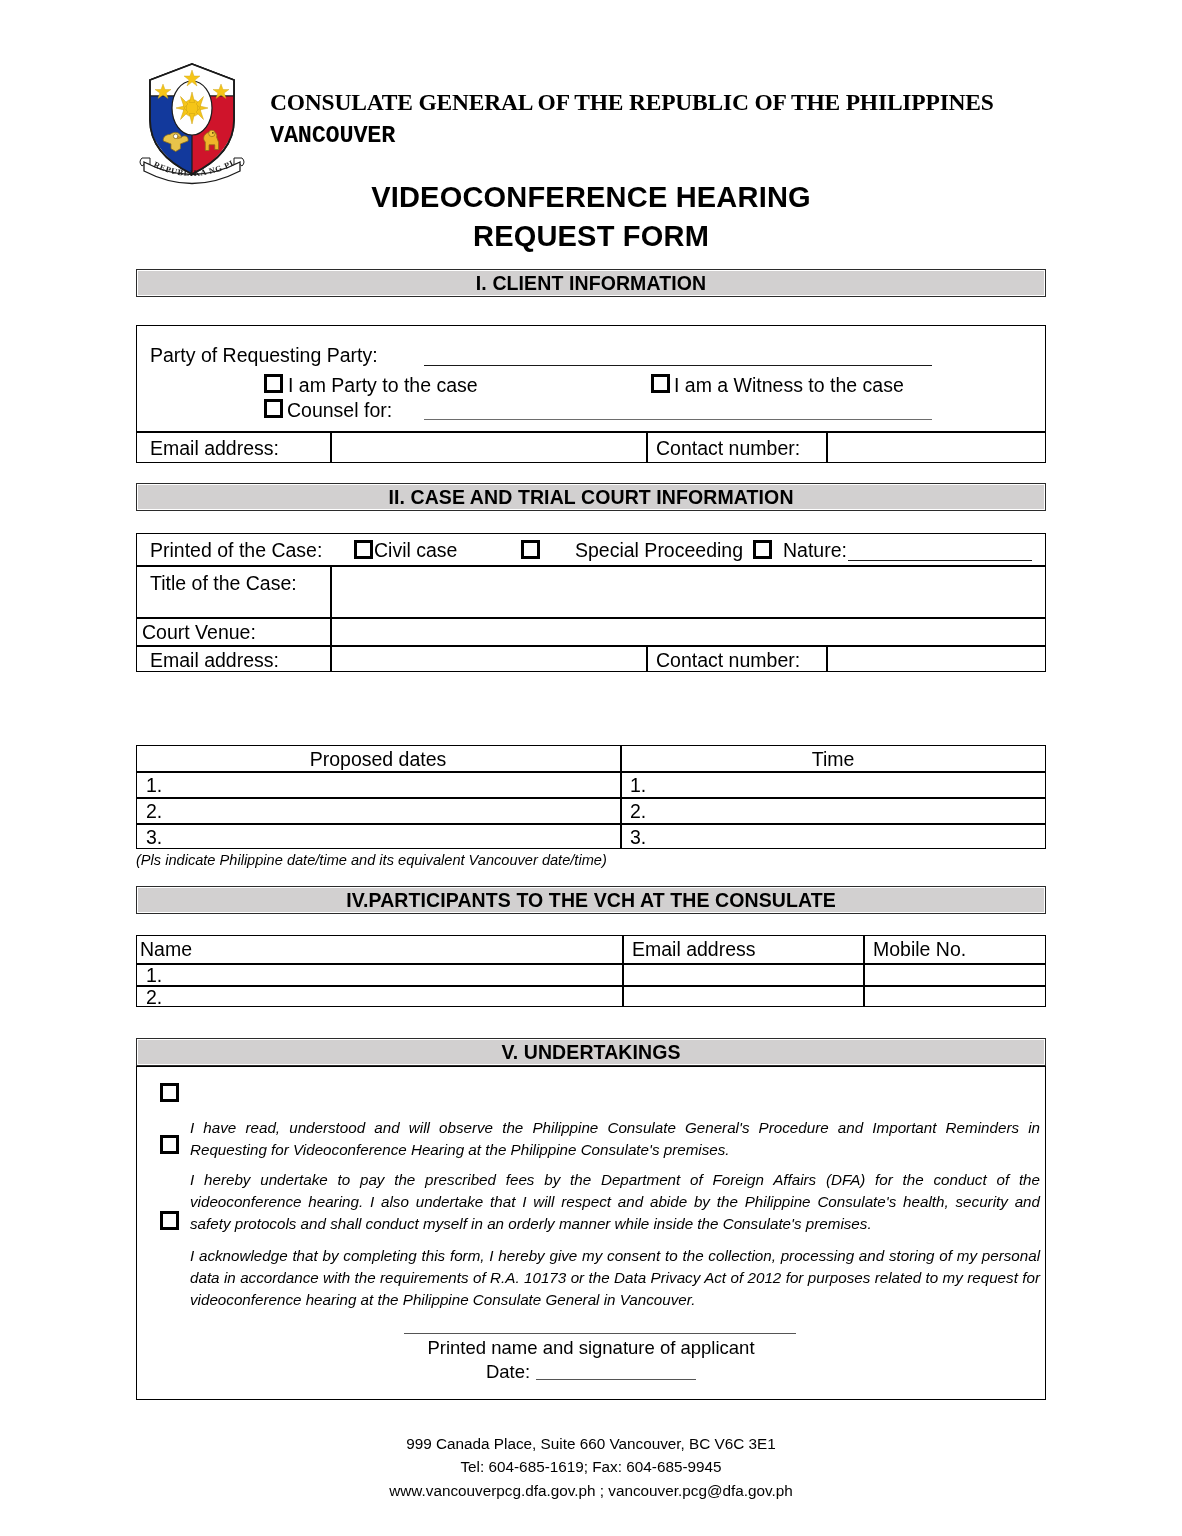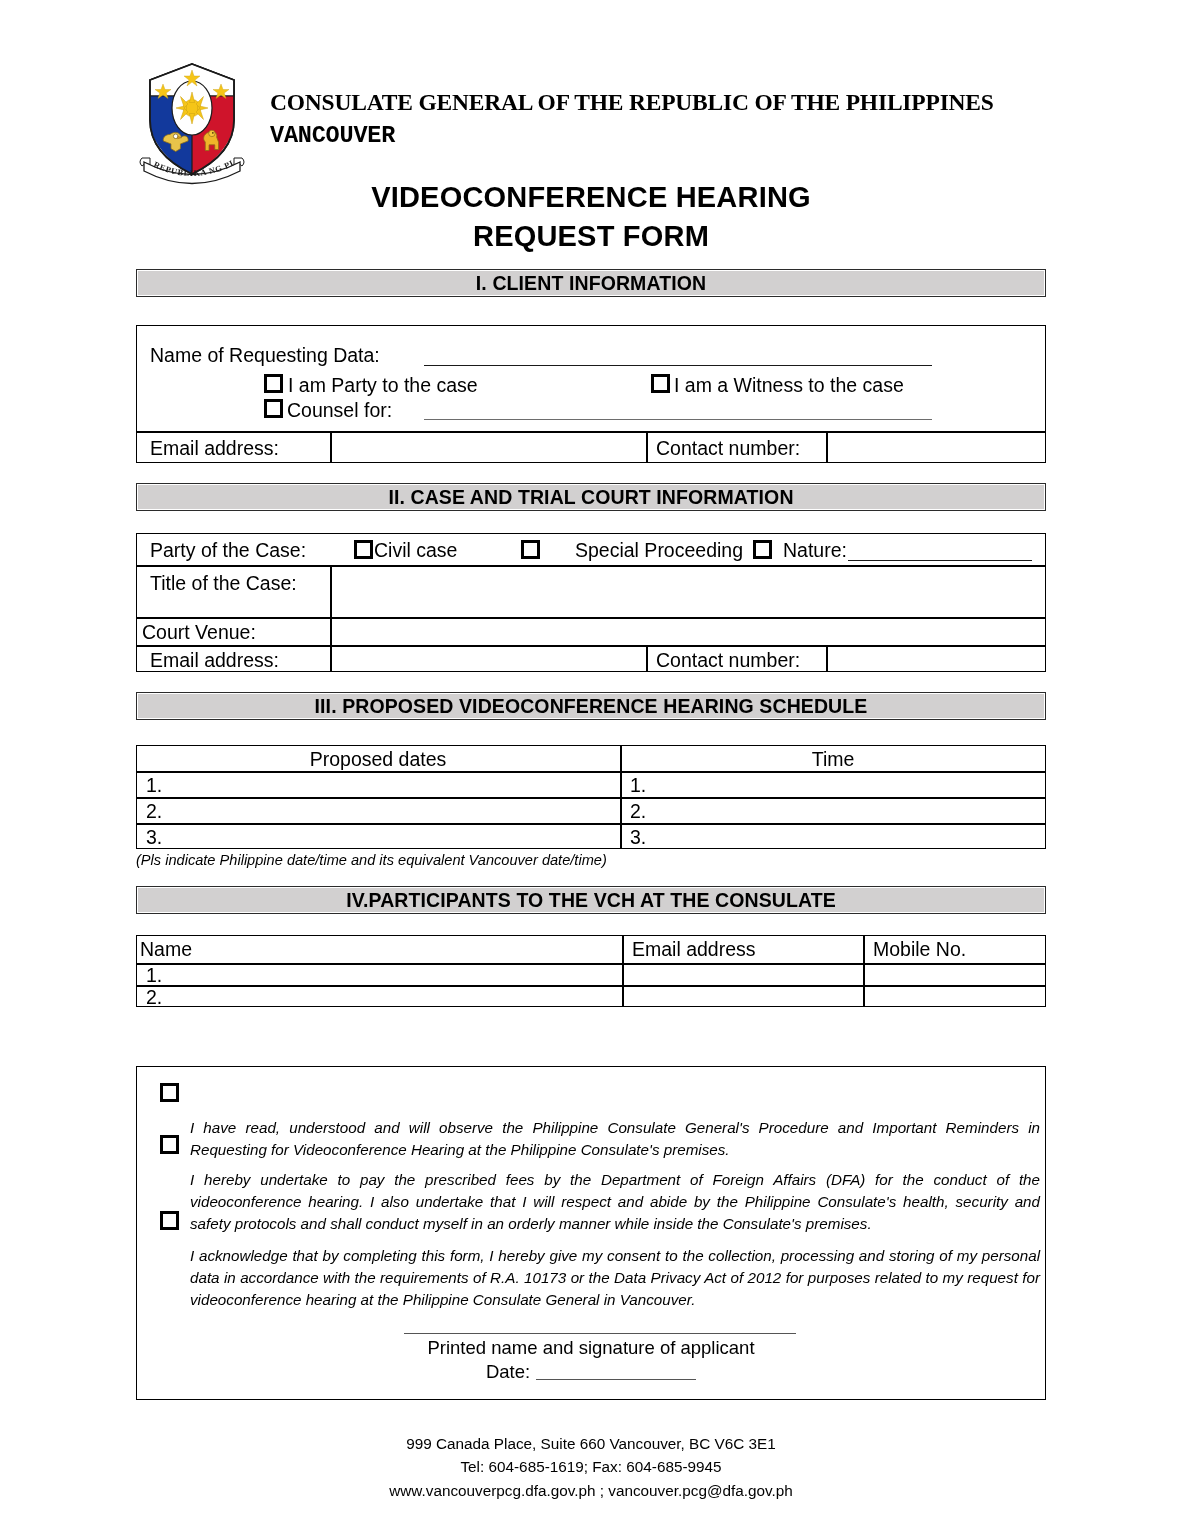--- a/index.html
+++ b/index.html
@@ -261,21 +261,21 @@
   </div>
 
   <div class="section-bar" style="top:269px;">I.  CLIENT INFORMATION</div>
 
   <div class="box" style="left:136px; top:325px; width:910px; height:138px;"></div>
   <div class="hline" style="left:136px; top:431px; width:910px;"></div>
   <div class="vline" style="left:330px; top:431px; height:32px;"></div>
   <div class="vline" style="left:646px; top:431px; height:32px;"></div>
   <div class="vline" style="left:826px; top:431px; height:32px;"></div>
 
-  <div class="cell-label" style="left:150px; top:346px;">Name of Requesting Data:</div>
+  <div class="cell-label" style="left:150px; top:346px;">Party of Requesting Party:</div>
   <div class="rule dark" style="left:424px; top:365px; width:508px;"></div>
 
   <div class="cbx big" style="left:264px; top:374px;"></div>
   <div class="cell-label" style="left:288px; top:376px;">I am Party to the case</div>
 
   <div class="cbx big" style="left:651px; top:374px;"></div>
   <div class="cell-label" style="left:674px; top:376px;">I am a Witness to the case</div>
 
   <div class="cbx big" style="left:264px; top:399px;"></div>
   <div class="cell-label" style="left:287px; top:401px;">Counsel for:</div>
@@ -289,41 +289,40 @@
   <div class="section-bar" style="top:483px;">II.  CASE AND TRIAL COURT INFORMATION</div>
 
   <div class="box" style="left:136px; top:533px; width:910px; height:139px;"></div>
   <div class="hline" style="left:136px; top:565px; width:910px;"></div>
   <div class="hline" style="left:136px; top:617px; width:910px;"></div>
   <div class="hline" style="left:136px; top:645px; width:910px;"></div>
   <div class="vline" style="left:330px; top:565px; height:107px;"></div>
   <div class="vline" style="left:646px; top:645px; height:27px;"></div>
   <div class="vline" style="left:826px; top:645px; height:27px;"></div>
 
-  <div class="cell-label" style="left:150px; top:541px;">Party of the Case:</div>
+  <div class="cell-label" style="left:150px; top:541px;">Printed of the Case:</div>
   <div class="cbx big" style="left:354px; top:540px;"></div>
   <div class="cell-label" style="left:374px; top:541px;">Civil case</div>
   <div class="cbx big" style="left:521px; top:540px;"></div>
   <div class="cell-label" style="left:541px; top:541px;padding-left:34px;">Special Proceeding</div>
   <div class="cbx big" style="left:753px; top:540px;"></div>
   <div class="cell-label" style="left:783px; top:541px;">Nature:</div>
   <div class="rule dark" style="left:848px; top:560px; width:184px;"></div>
 
   <div class="cell-label" style="left:150px; top:574px;">Title of the Case:</div>
   <div class="cell-label" style="left:342px; top:574px;"></div>
 
   <div class="cell-label" style="left:142px; top:623px;">Court Venue:</div>
   <div class="cell-label" style="left:342px; top:623px;"></div>
 
   <div class="cell-label" style="left:150px; top:651px;">Email address:</div>
   <div class="cell-label" style="left:342px; top:651px;"></div>
   <div class="cell-label" style="left:656px; top:651px;">Contact number:</div>
   <div class="cell-label" style="left:838px; top:651px;"></div>
 
-  <div class="section-bar" style="top:692px;">III. PROPOSED VIDEOCONFERENCE HEARING SCHEDULE</div>
 
   <div class="box" style="left:136px; top:745px; width:910px; height:104px;"></div>
   <div class="hline" style="left:136px; top:771px; width:910px;"></div>
   <div class="hline" style="left:136px; top:797px; width:910px;"></div>
   <div class="hline" style="left:136px; top:823px; width:910px;"></div>
   <div class="vline" style="left:620px; top:745px; height:104px;"></div>
 
   <div class="cell-label" style="left:620px; top:750px; width:426px; text-align:center;">Time</div>
   <div class="cell-label" style="left:136px; top:750px; width:484px; text-align:center;">Proposed dates</div>
 
@@ -359,20 +358,21 @@
   <div class="cell-label" style="left:146px; top:966px;">1.</div>
   <div class="cell-label" style="left:176px; top:966px;"></div>
   <div class="cell-label" style="left:632px; top:966px;"></div>
   <div class="cell-label" style="left:873px; top:966px;"></div>
 
   <div class="cell-label" style="left:146px; top:988px;">2.</div>
   <div class="cell-label" style="left:176px; top:988px;"></div>
   <div class="cell-label" style="left:632px; top:988px;"></div>
   <div class="cell-label" style="left:873px; top:988px;"></div>
 
+  <div class="section-bar" style="top:1038px;">V.  UNDERTAKINGS</div>
 
   <div class="box" style="left:136px; top:1066px; width:910px; height:334px;"></div>
 
   <div class="cbx big" style="left:160px; top:1083px;"></div>
   <div class="undertaking" style="top:1082px;">I have read, understood and will observe the Philippine Consulate General's Procedure and Important Reminders in Requesting for Videoconference Hearing at the Philippine Consulate's premises.</div>
 
   <div class="cbx big" style="left:160px; top:1135px;"></div>
   <div class="undertaking" style="top:1134px;">I hereby undertake to pay the prescribed fees by the Department of Foreign Affairs (DFA) for the conduct of the videoconference hearing. I also undertake that I will respect and abide by the Philippine Consulate's health, security and safety protocols and shall conduct myself in an orderly manner while inside the Consulate's premises.</div>
 
   <div class="cbx big" style="left:160px; top:1211px;"></div>

